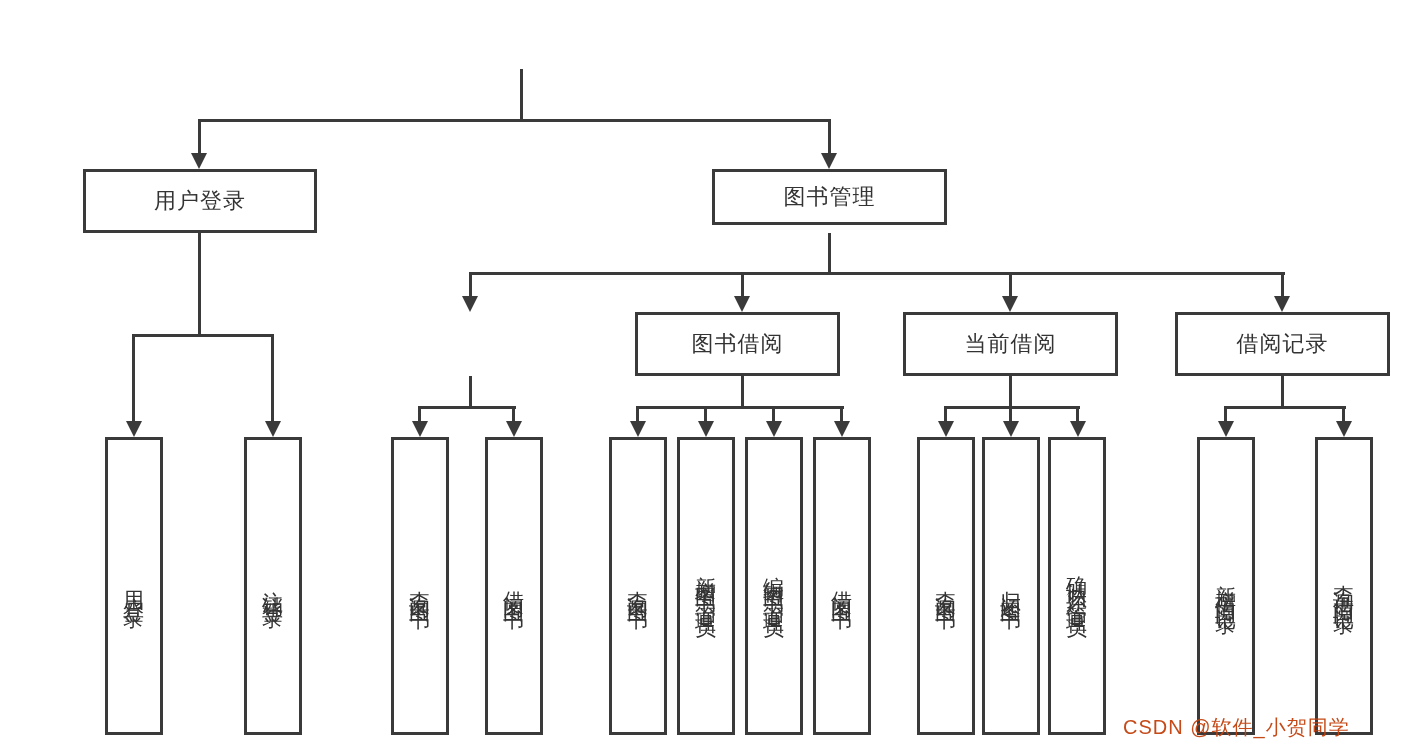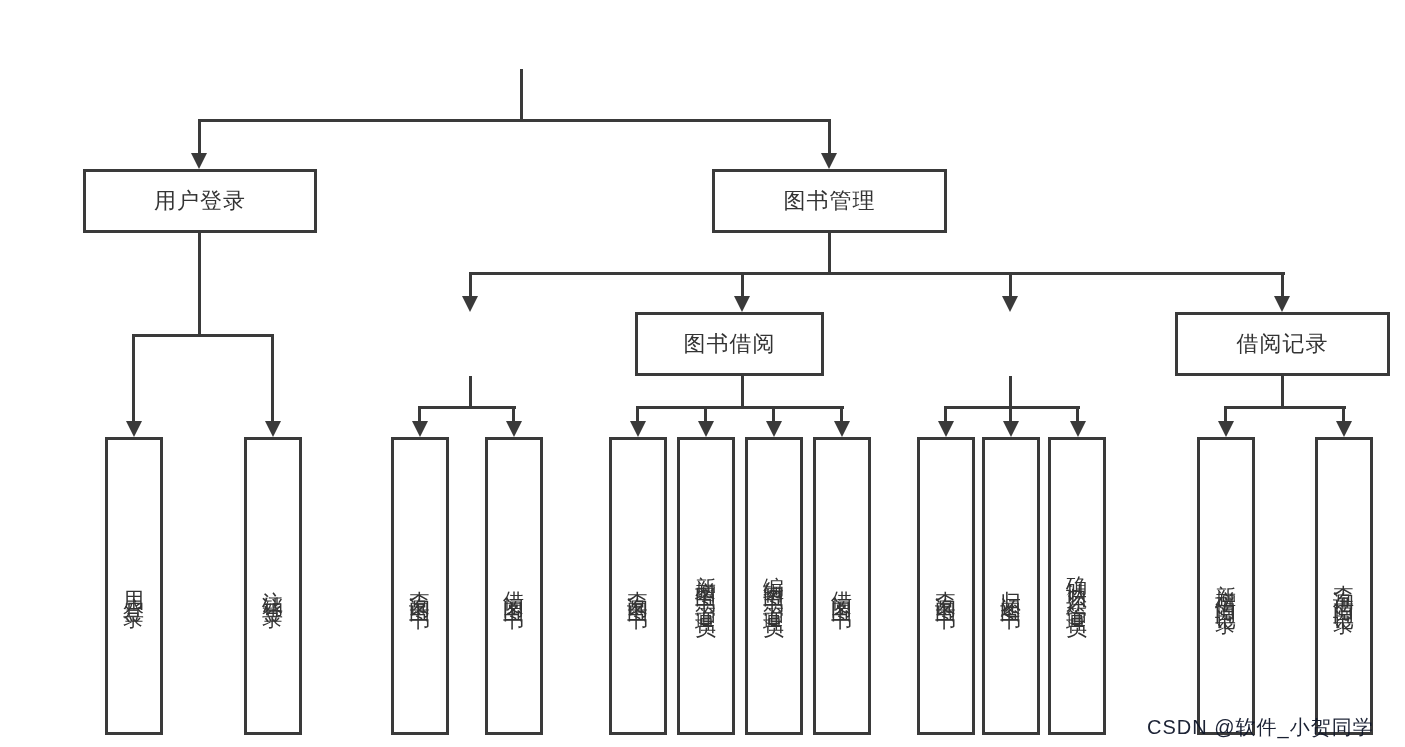--- a/index.html
+++ b/index.html
@@ -20,42 +20,41 @@
     letter-spacing:6px;line-height:1;
   }
   .ln{position:absolute;background:#3a3a3a;}
   .ar{
     position:absolute;width:0;height:0;
     border-left:8px solid transparent;border-right:8px solid transparent;
     border-top:16px solid #3a3a3a;
   }
   .watermark{
     position:absolute;left:1123px;top:714px;width:222px;
-    font-size:20px;color:#0f172a;opacity:.95;white-space:nowrap;z-index:5;
+    font-size:20px;color:#c2410c;opacity:.95;white-space:nowrap;z-index:5;
     letter-spacing:1px;
-    margin-left:24px;
   }
 </style>
 </head>
 <body>
 
 <div class="canvas">
 
 
   <div class="ln" style="left:520px;top:69px;width:3px;height:52px"></div>
   <div class="ln" style="left:198px;top:119px;width:633px;height:3px"></div>
   <div class="ln" style="left:198px;top:119px;width:3px;height:36px"></div>
   <div class="ar" style="left:191px;top:153px"></div>
   <div class="ln" style="left:828px;top:119px;width:3px;height:36px"></div>
   <div class="ar" style="left:821px;top:153px"></div>
 
   <div class="box h" style="left:83px;top:169px;width:234px;height:64px">
     <span>用户登录</span>
   </div>
-  <div class="box h" style="left:712px;top:169px;width:235px;height:64px">
+  <div class="box h" style="left:712px;top:169px;width:235px;height:56px">
     <span>图书管理</span>
   </div>
 
   <div class="ln" style="left:198px;top:233px;width:3px;height:104px"></div>
   <div class="ln" style="left:132px;top:334px;width:142px;height:3px"></div>
   <div class="ln" style="left:132px;top:334px;width:3px;height:89px"></div>
   <div class="ar" style="left:126px;top:421px"></div>
   <div class="ln" style="left:271px;top:334px;width:3px;height:89px"></div>
   <div class="ar" style="left:265px;top:421px"></div>
 
@@ -63,22 +62,25 @@
   <div class="ln" style="left:469px;top:272px;width:816px;height:3px"></div>
   <div class="ln" style="left:469px;top:272px;width:3px;height:26px"></div>
   <div class="ar" style="left:462px;top:296px"></div>
   <div class="ln" style="left:741px;top:272px;width:3px;height:26px"></div>
   <div class="ar" style="left:734px;top:296px"></div>
   <div class="ln" style="left:1009px;top:272px;width:3px;height:26px"></div>
   <div class="ar" style="left:1002px;top:296px"></div>
   <div class="ln" style="left:1281px;top:272px;width:3px;height:26px"></div>
   <div class="ar" style="left:1274px;top:296px"></div>
 
-  <div class="box h" style="left:635px;top:312px;width:189px;height:64px">
+  <div class="box h" style="left:635px;top:312px;width:205px;height:64px">
     <span>图书借阅</span>
+  </div>
+  <div class="box h" style="left:903px;top:312px;width:215px;height:64px">
+    <span>当前借阅</span>
   </div>
   <div class="box h" style="left:1175px;top:312px;width:215px;height:64px">
     <span>借阅记录</span>
   </div>
 
   <div class="ln" style="left:469px;top:376px;width:3px;height:33px"></div>
   <div class="ln" style="left:418px;top:406px;width:98px;height:3px"></div>
   <div class="ln" style="left:418px;top:406px;width:3px;height:17px"></div>
   <div class="ar" style="left:412px;top:421px"></div>
   <div class="ln" style="left:512px;top:406px;width:3px;height:17px"></div>

